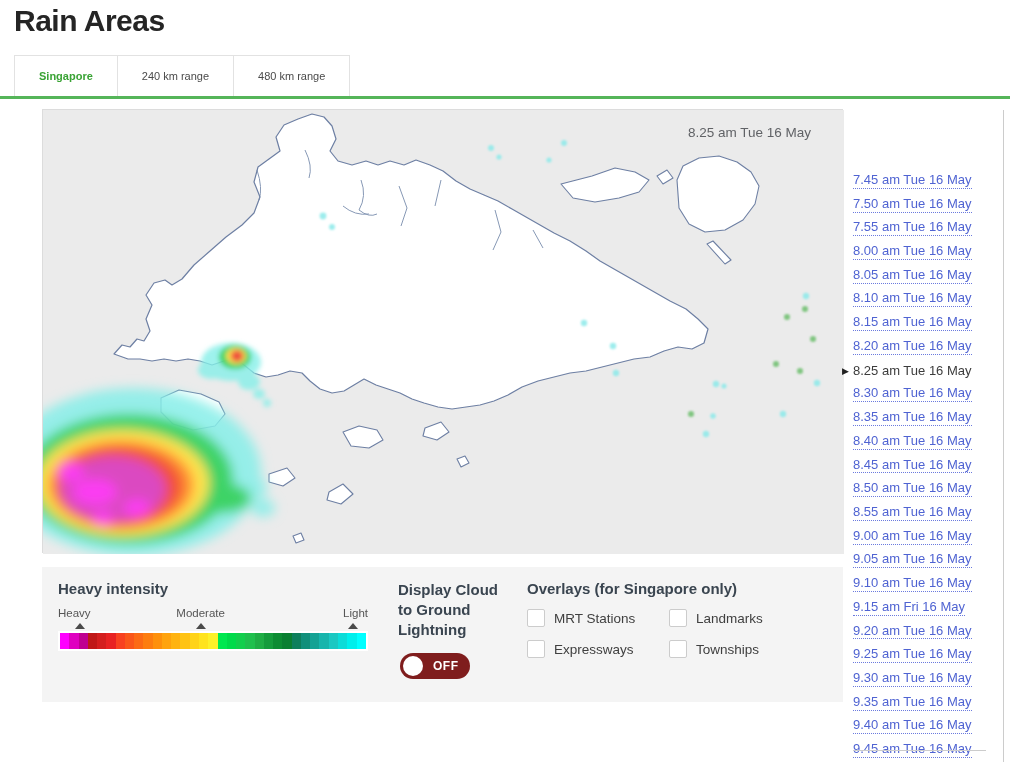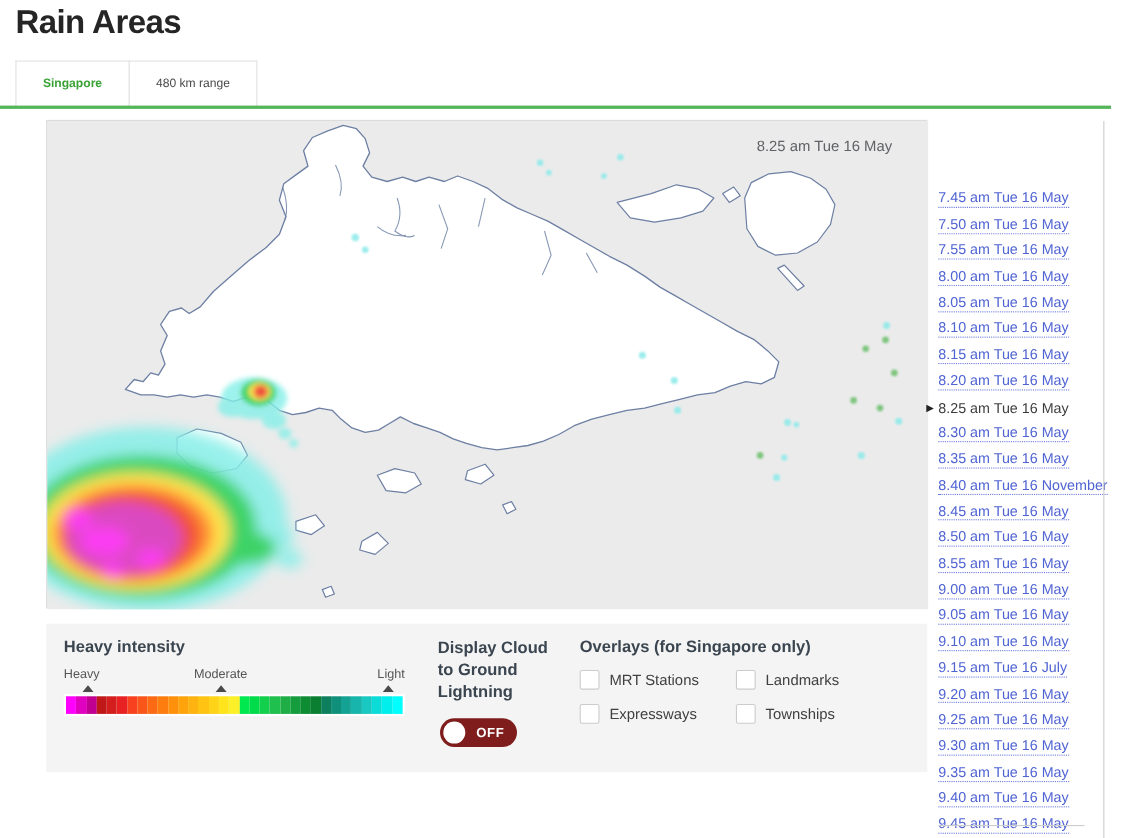--- a/index.html
+++ b/index.html
@@ -56,20 +56,21 @@
 </style>
 </head>
 <body>
 
 <div class="stage">
 
   <h1 class="page-title">Rain Areas</h1>
 
   <div class="tabs">
       <div class="tab active">Singapore</div>
+      <div class="tab">240 km range</div>
       <div class="tab">480 km range</div>
     </div>
   <div class="tab-rule"></div>
 
   <div class="map-panel">
     <svg width="801" height="444" viewBox="0 0 801 444">
       <defs>
         <filter id="blurBig" x="-50%" y="-50%" width="200%" height="200%">
             <feGaussianBlur stdDeviation="6"></feGaussianBlur>
           </filter>
@@ -299,42 +300,42 @@
         <span class="sel-arrow">▶</span>
         <span class="sel-text">8.25 am Tue 16 May</span>
       </li>
       <li>
         <a>8.30 am Tue 16 May</a>
       </li>
       <li>
         <a>8.35 am Tue 16 May</a>
       </li>
       <li>
-        <a>8.40 am Tue 16 November</a>
+        <a>8.40 am Tue 16 May</a>
       </li>
       <li>
         <a>8.45 am Tue 16 May</a>
       </li>
       <li>
         <a>8.50 am Tue 16 May</a>
       </li>
       <li>
         <a>8.55 am Tue 16 May</a>
       </li>
       <li>
         <a>9.00 am Tue 16 May</a>
       </li>
       <li>
         <a>9.05 am Tue 16 May</a>
       </li>
       <li>
         <a>9.10 am Tue 16 May</a>
       </li>
       <li>
-        <a>9.15 am Tue 16 July</a>
+        <a>9.15 am Fri 16 May</a>
       </li>
       <li>
         <a>9.20 am Tue 16 May</a>
       </li>
       <li>
         <a>9.25 am Tue 16 May</a>
       </li>
       <li>
         <a>9.30 am Tue 16 May</a>
       </li>

